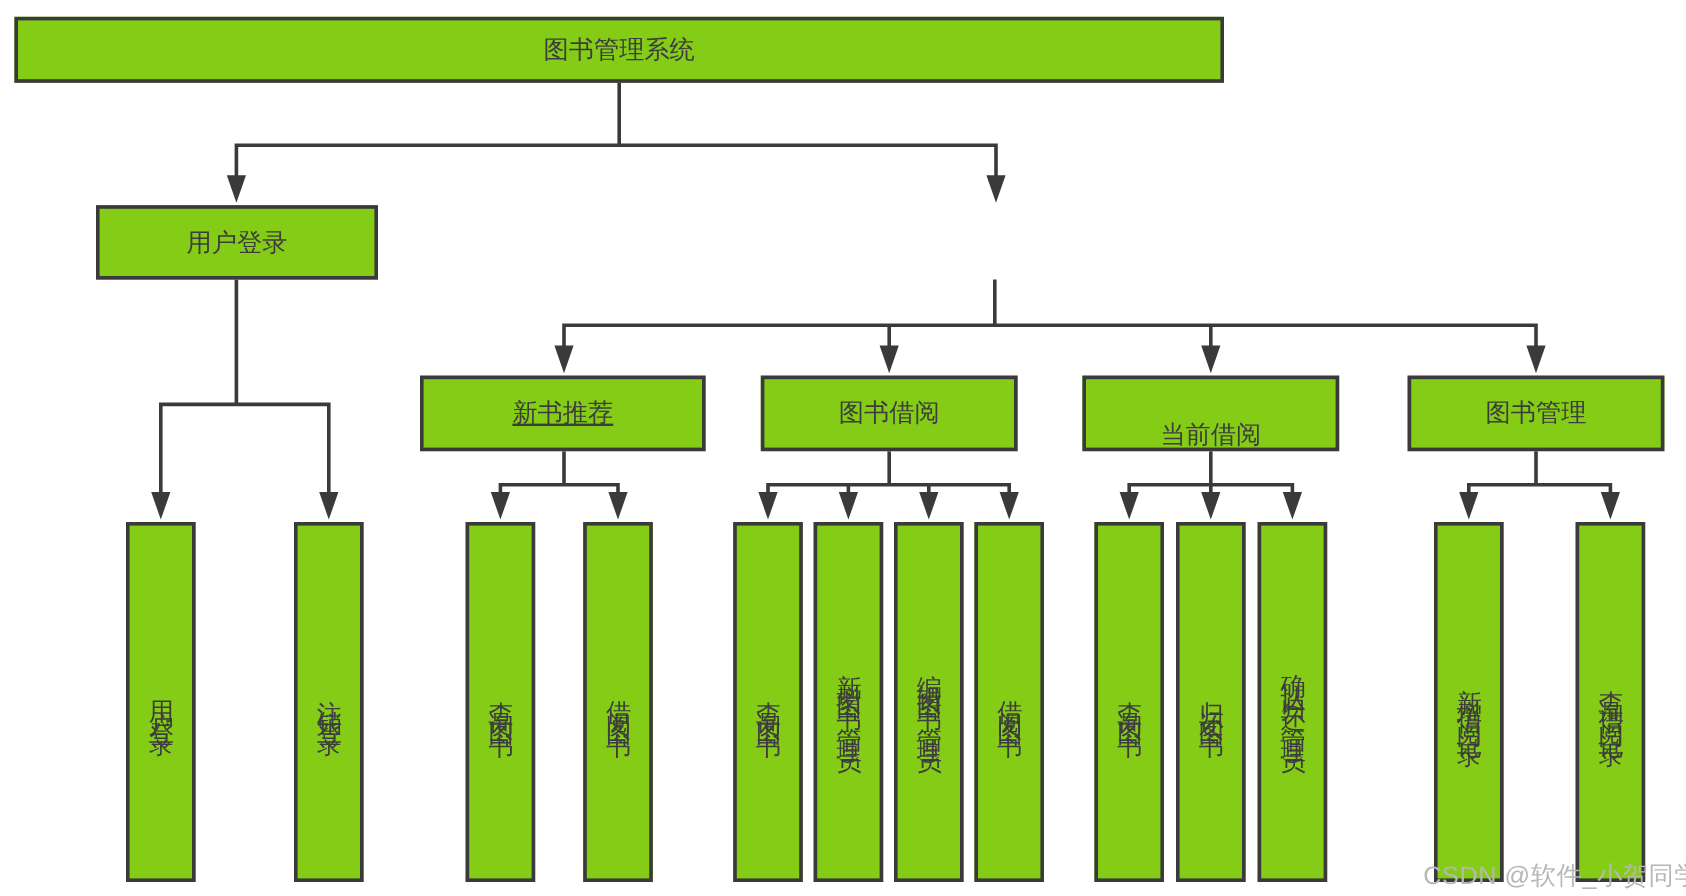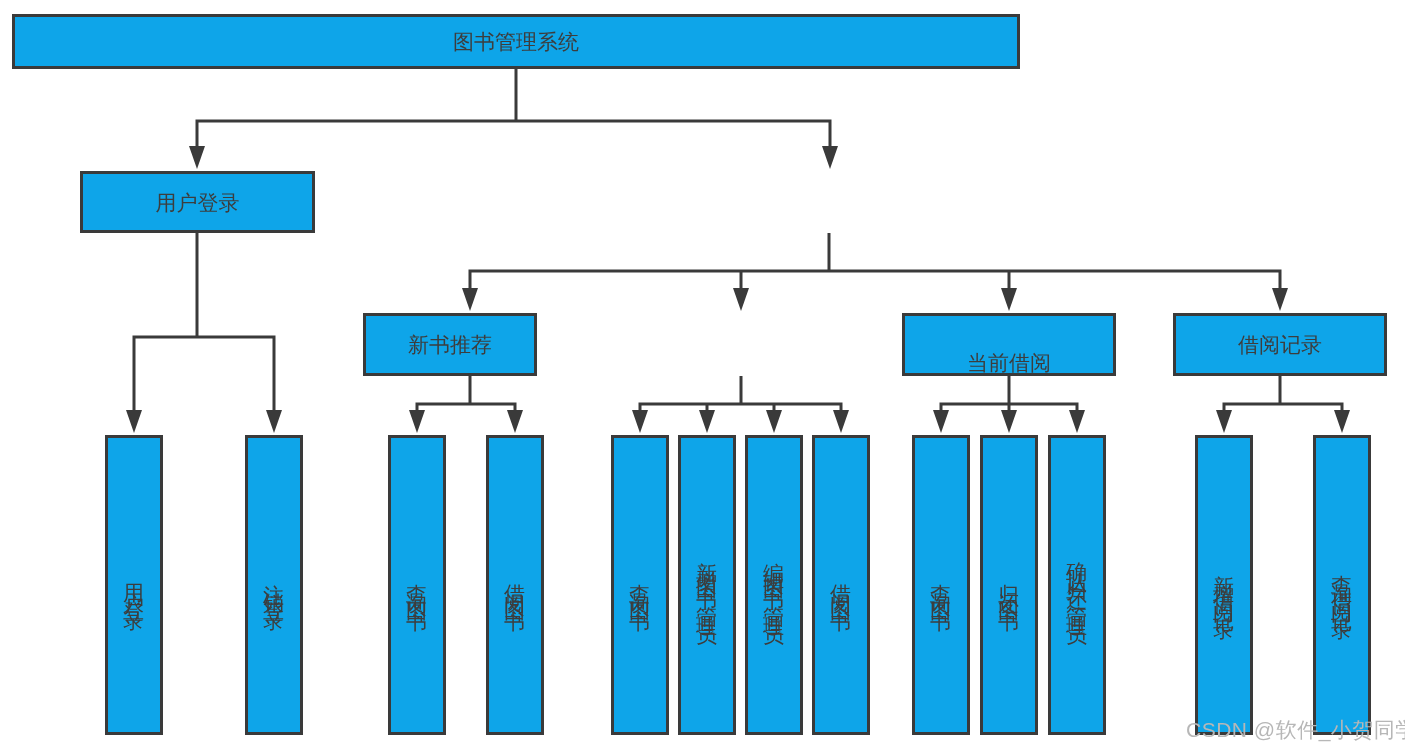--- a/index.html
+++ b/index.html
@@ -18,21 +18,21 @@
     overflow:hidden;
   }
   .connector{
     position:absolute;left:0;top:0;width:1405px;height:747px;
     pointer-events:none;
   }
   .connector path{stroke:var(--line);stroke-width:3;fill:none;}
   .connector polygon{fill:var(--line);stroke:none;}
   .box{
     position:absolute;
-    background:#0ea5e9;
+    background:#84cc16;
     border:3px solid var(--line);
     display:flex;align-items:center;justify-content:center;
     color:var(--text);
     font-size:21px;
     line-height:1;
     z-index:2;
   }
   .box.v span{
     writing-mode:vertical-rl;
     text-orientation:mixed;
@@ -99,28 +99,31 @@
   </svg>
 
   <div class="box h" style="left:12px;top:14px;width:1008px;height:55px;">
     <span>图书管理系统</span>
   </div>
 
   <div class="box h" style="left:80px;top:171px;width:235px;height:62px;">
     <span>用户登录</span>
   </div>
 
-  <div class="box h" style="left:363px;top:313px;width:174px;height:63px;">
+  <div class="box h" style="left:350px;top:313px;width:238px;height:63px;text-decoration:underline;">
     <span>新书推荐</span>
+  </div>
+  <div class="box h" style="left:634px;top:313px;width:214px;height:63px;">
+    <span>图书借阅</span>
   </div>
   <div class="box h" style="left:902px;top:313px;width:214px;height:63px;align-items:flex-end;">
     <span>当前借阅</span>
   </div>
   <div class="box h" style="left:1173px;top:313px;width:214px;height:63px;">
-    <span>借阅记录</span>
+    <span>图书管理</span>
   </div>
 
   <div class="box v" style="left:105px;top:435px;width:58px;height:300px;">
     <span>用户登录</span>
   </div>
   <div class="box v" style="left:245px;top:435px;width:58px;height:300px;">
     <span>注销登录</span>
   </div>
 
   <div class="box v" style="left:388px;top:435px;width:58px;height:300px;">

